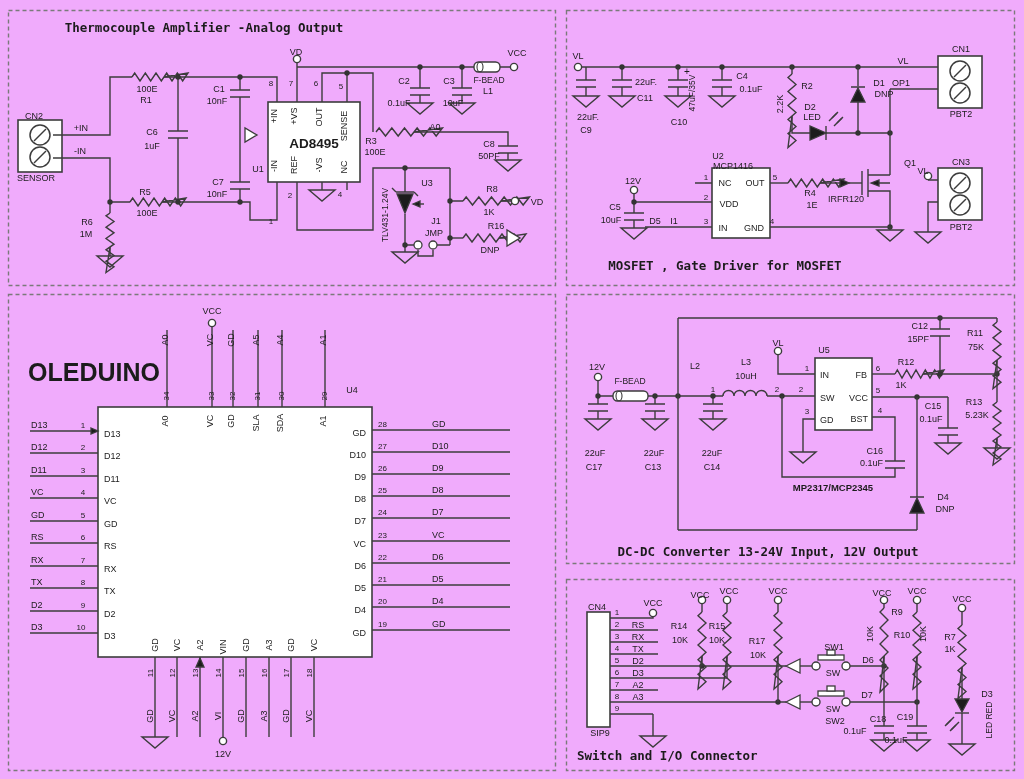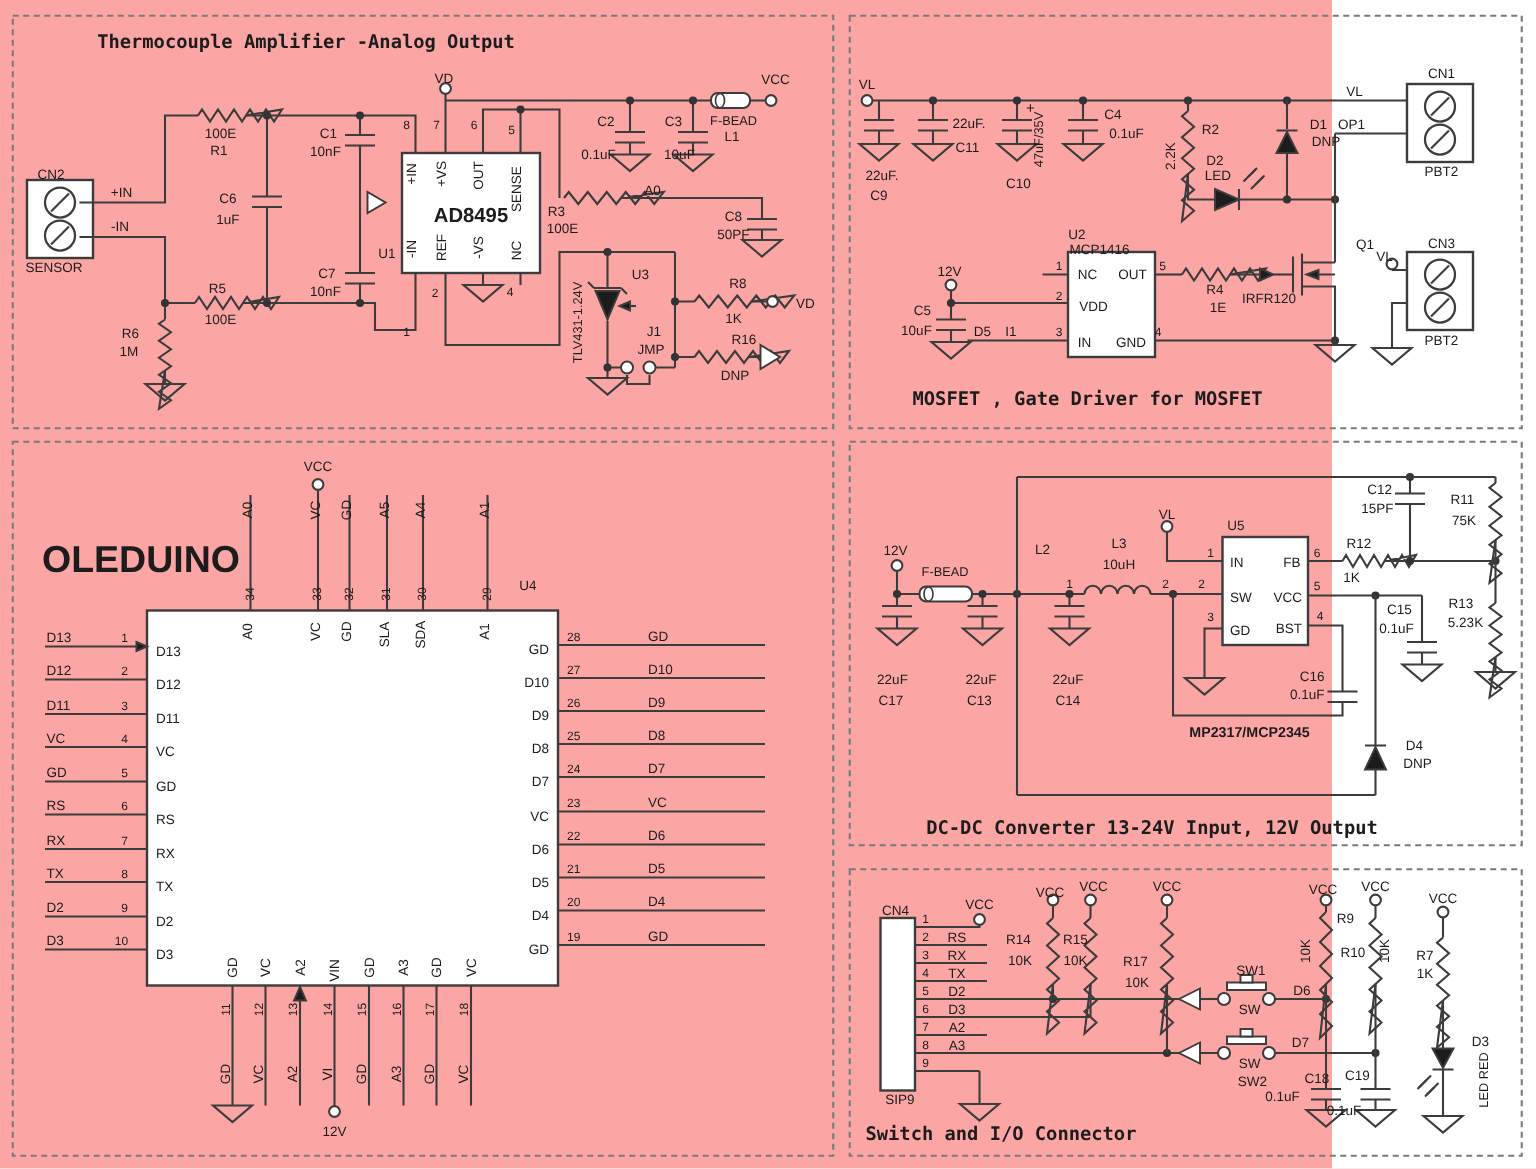--- a/index.html
+++ b/index.html
@@ -1,16 +1,16 @@
 <!DOCTYPE html>
 <html><head>
 <meta charset="utf-8">
 <style>
   html,body{margin:0;padding:0;background:#fff;}
-  .page{position:relative;width:888px;height:779px;background:#fca5a5;font-family:"Liberation Sans",sans-serif;}
+  .page{position:relative;width:1024px;height:779px;background:#f0abfc;font-family:"Liberation Sans",sans-serif;}
   svg text{font-family:"Liberation Sans",sans-serif;fill:#1c1c1c;}
   svg text.mono{font-family:"DejaVu Sans Mono",monospace;font-weight:bold;}
   .w{fill:none;stroke:#3c3c3c;stroke-width:1.4;}
   .border{fill:none;stroke:#7a7a7a;stroke-width:1.4;stroke-dasharray:4 3;}
 </style>
 </head>
 <body>
 
 <div class="page">
 <svg id="sch" width="1024" height="779" viewBox="0 0 1024 779">

